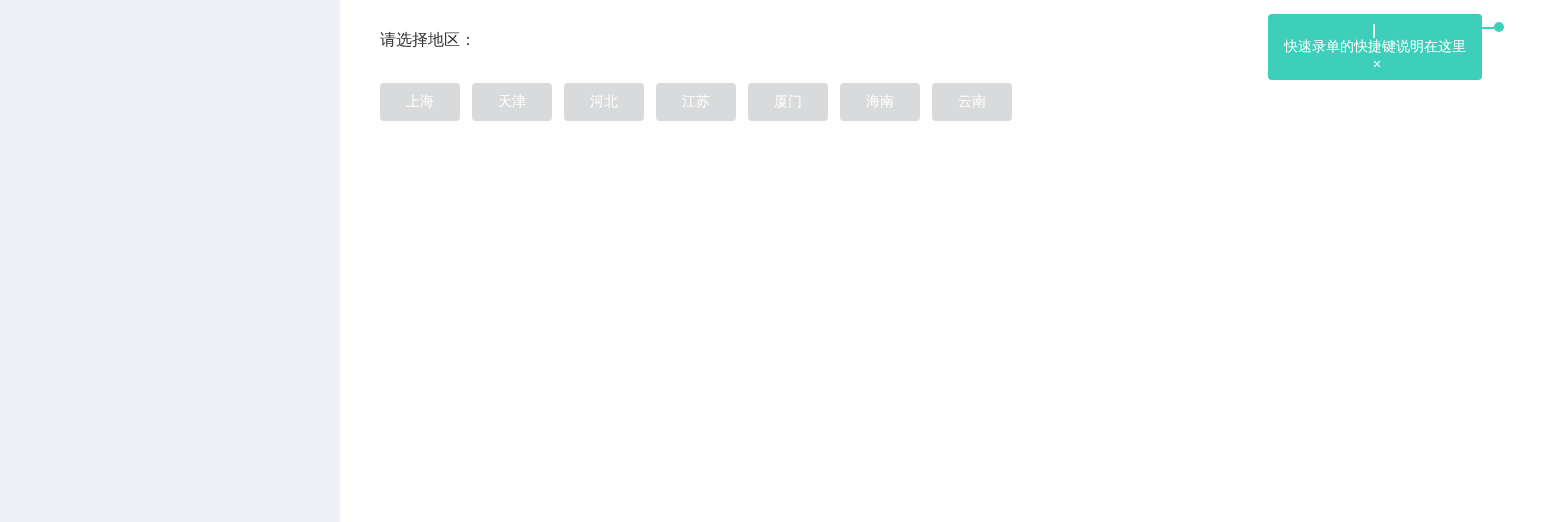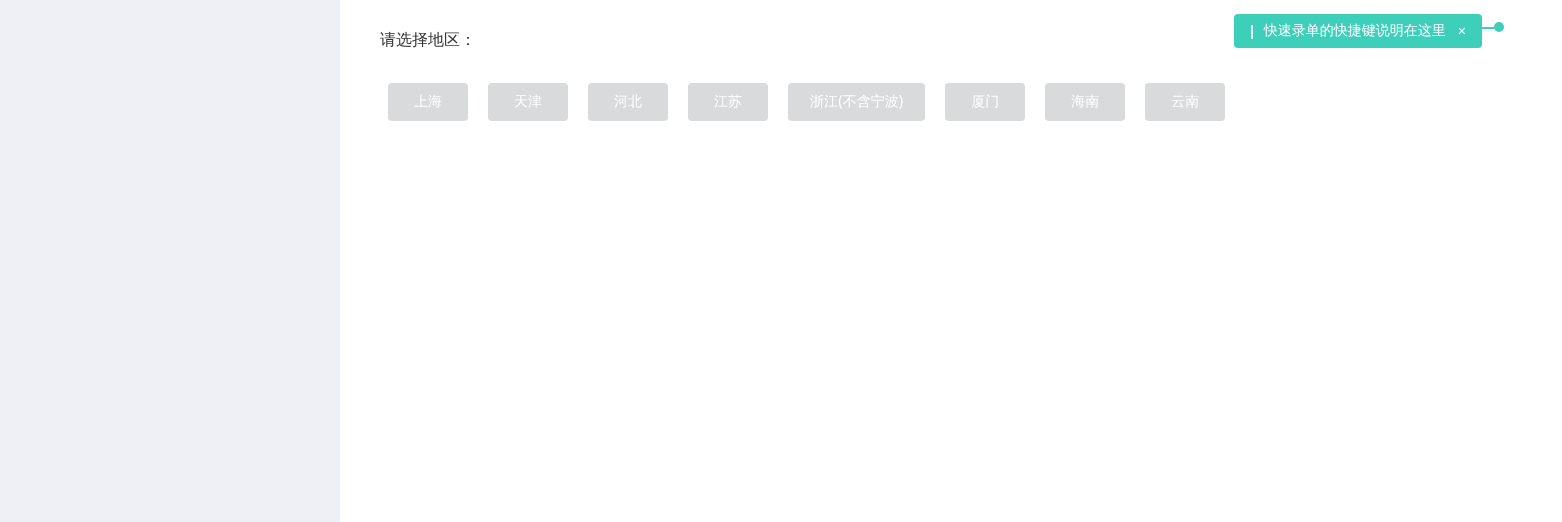--- a/index.html
+++ b/index.html
@@ -53,36 +53,35 @@
       background: #d9dadb;
       border: none;
       border-radius: 4px;
       color: #ffffff;
       font-size: 14px;
       padding: 10px 22px;
       cursor: pointer;
       white-space: nowrap;
       min-width: 80px;
       text-align: center;
-      margin-left: 8px;
     }
 
     .tooltip-banner {
       position: absolute;
       top: 14px;
       right: 80px;
       background: #3ecfba;
       color: #ffffff;
       font-size: 14px;
       padding: 8px 16px;
       border-radius: 4px;
       display: flex;
       align-items: center;
-      gap: 8px;
       white-space: nowrap;
+      flex-direction: column;
     }
 
     .tooltip-banner::before {
       content: '|';
       font-weight: bold;
       margin-right: 2px;
     }
 
     .tooltip-close {
       cursor: pointer;
@@ -116,21 +115,20 @@
 <div class="left-sidebar"></div>
 
 <div class="main-content">
   <div class="page-label">请选择地区：</div>
   <div class="region-buttons">
 
   <button class="region-btn">上海</button>
       <button class="region-btn">天津</button>
       <button class="region-btn">河北</button>
       <button class="region-btn">江苏</button>
-      <button class="region-btn">浙江(不含宁波)</button>
       <button class="region-btn">厦门</button>
       <button class="region-btn">海南</button>
       <button class="region-btn">云南</button>
     </div>
 </div>
 
 <div class="tooltip-banner">
   <span>快速录单的快捷键说明在这里</span>
   <span class="tooltip-close">×</span>
 </div>

